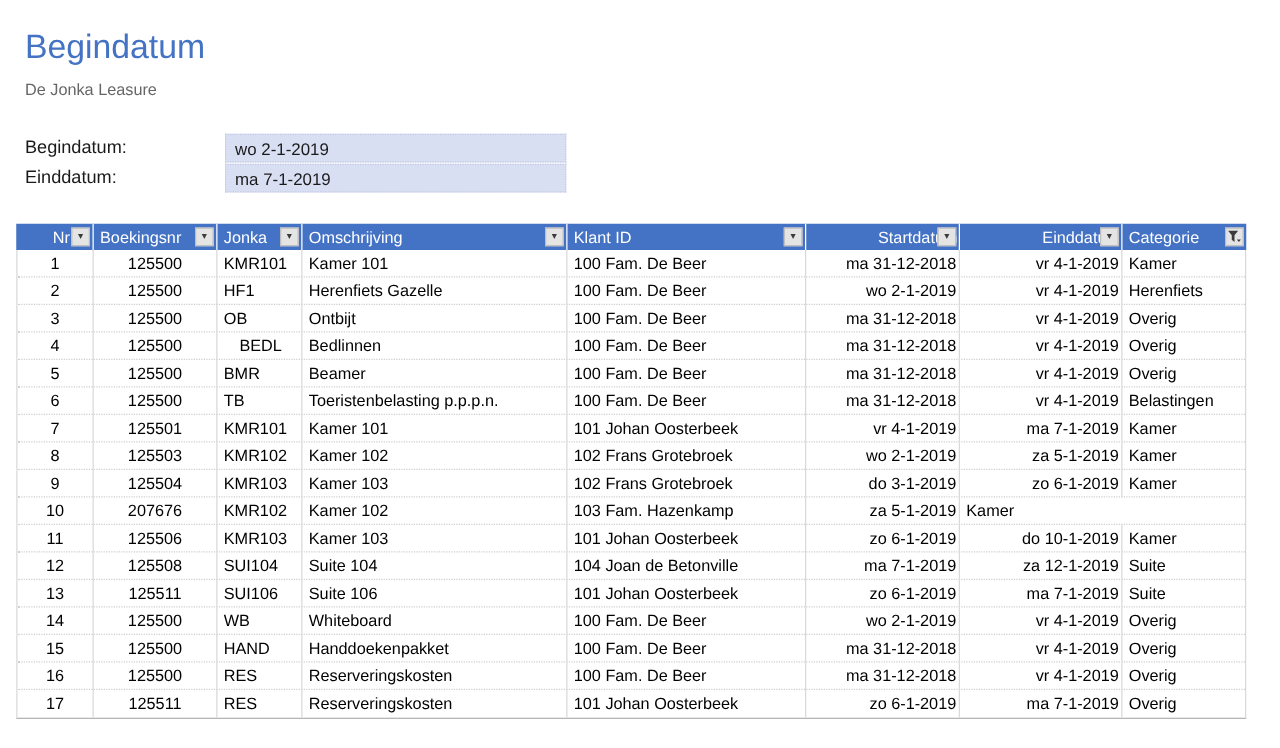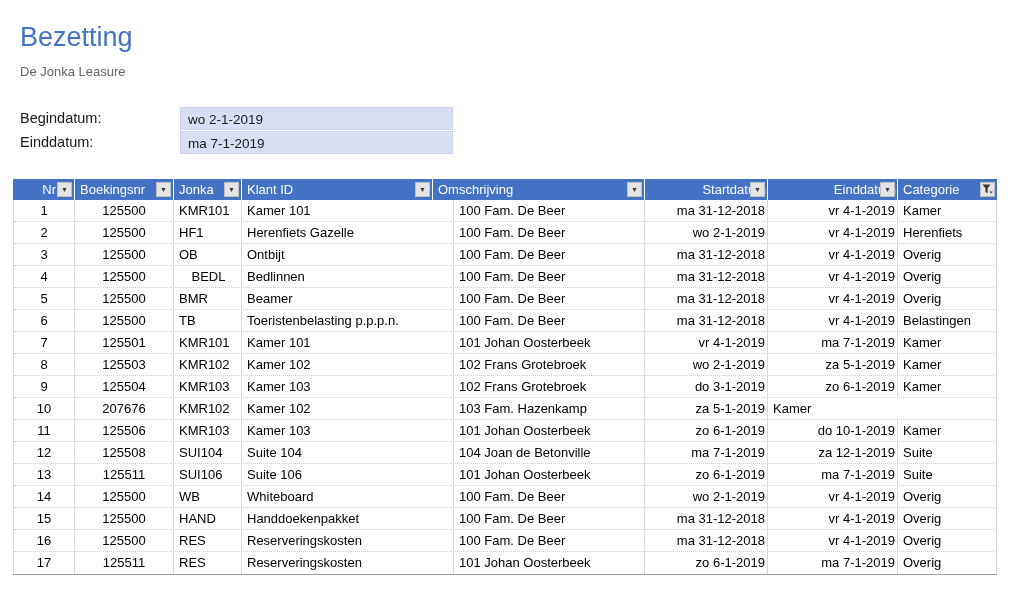--- a/index.html
+++ b/index.html
@@ -35,21 +35,21 @@
   .cell:last-child { border-right:none; }
   .al { text-align:left;  padding-left:5px; padding-right:3px; }
   .ar { text-align:right; padding-right:2px; padding-left:3px; }
   .ac { text-align:center; }
 </style>
 </head>
 <body>
 
 <div class="page">
 
-  <div class="title">Bezetting</div>
+  <div class="title">Begindatum</div>
   <div class="subtitle">De Jonka Leasure</div>
 
   <div class="flabel" style="top:110px;">Begindatum:</div>
   <div class="fvalue" style="top:107px;">wo 2-1-2019</div>
 
   <div class="flabel" style="top:134px;">Einddatum:</div>
   <div class="fvalue" style="top:131px;">ma 7-1-2019</div>
 
   <div class="table">
     <div class="thead">
@@ -64,28 +64,28 @@
           <span class="fbtn">
             <span class="arrow">▼</span>
           </span>
         </div>
         <div class="hcell" style="width: 68px;">
           <span class="htext" style="text-align: left; left: 5px; right: 18px;">Jonka</span>
           <span class="fbtn">
             <span class="arrow">▼</span>
           </span>
         </div>
+        <div class="hcell" style="width: 212px;">
+          <span class="htext" style="text-align: left; left: 5px; right: 18px;">Omschrijving</span>
+          <span class="fbtn">
+            <span class="arrow">▼</span>
+          </span>
+        </div>
         <div class="hcell" style="width: 191px;">
           <span class="htext" style="text-align: left; left: 5px; right: 18px;">Klant ID</span>
-          <span class="fbtn">
-            <span class="arrow">▼</span>
-          </span>
-        </div>
-        <div class="hcell" style="width: 212px;">
-          <span class="htext" style="text-align: left; left: 5px; right: 18px;">Omschrijving</span>
           <span class="fbtn">
             <span class="arrow">▼</span>
           </span>
         </div>
         <div class="hcell" style="width: 123px;">
           <span class="htext" style="text-align: right; left: 5px; right: 1px;">Startdatum</span>
           <span class="fbtn">
             <span class="arrow">▼</span>
           </span>
         </div>

